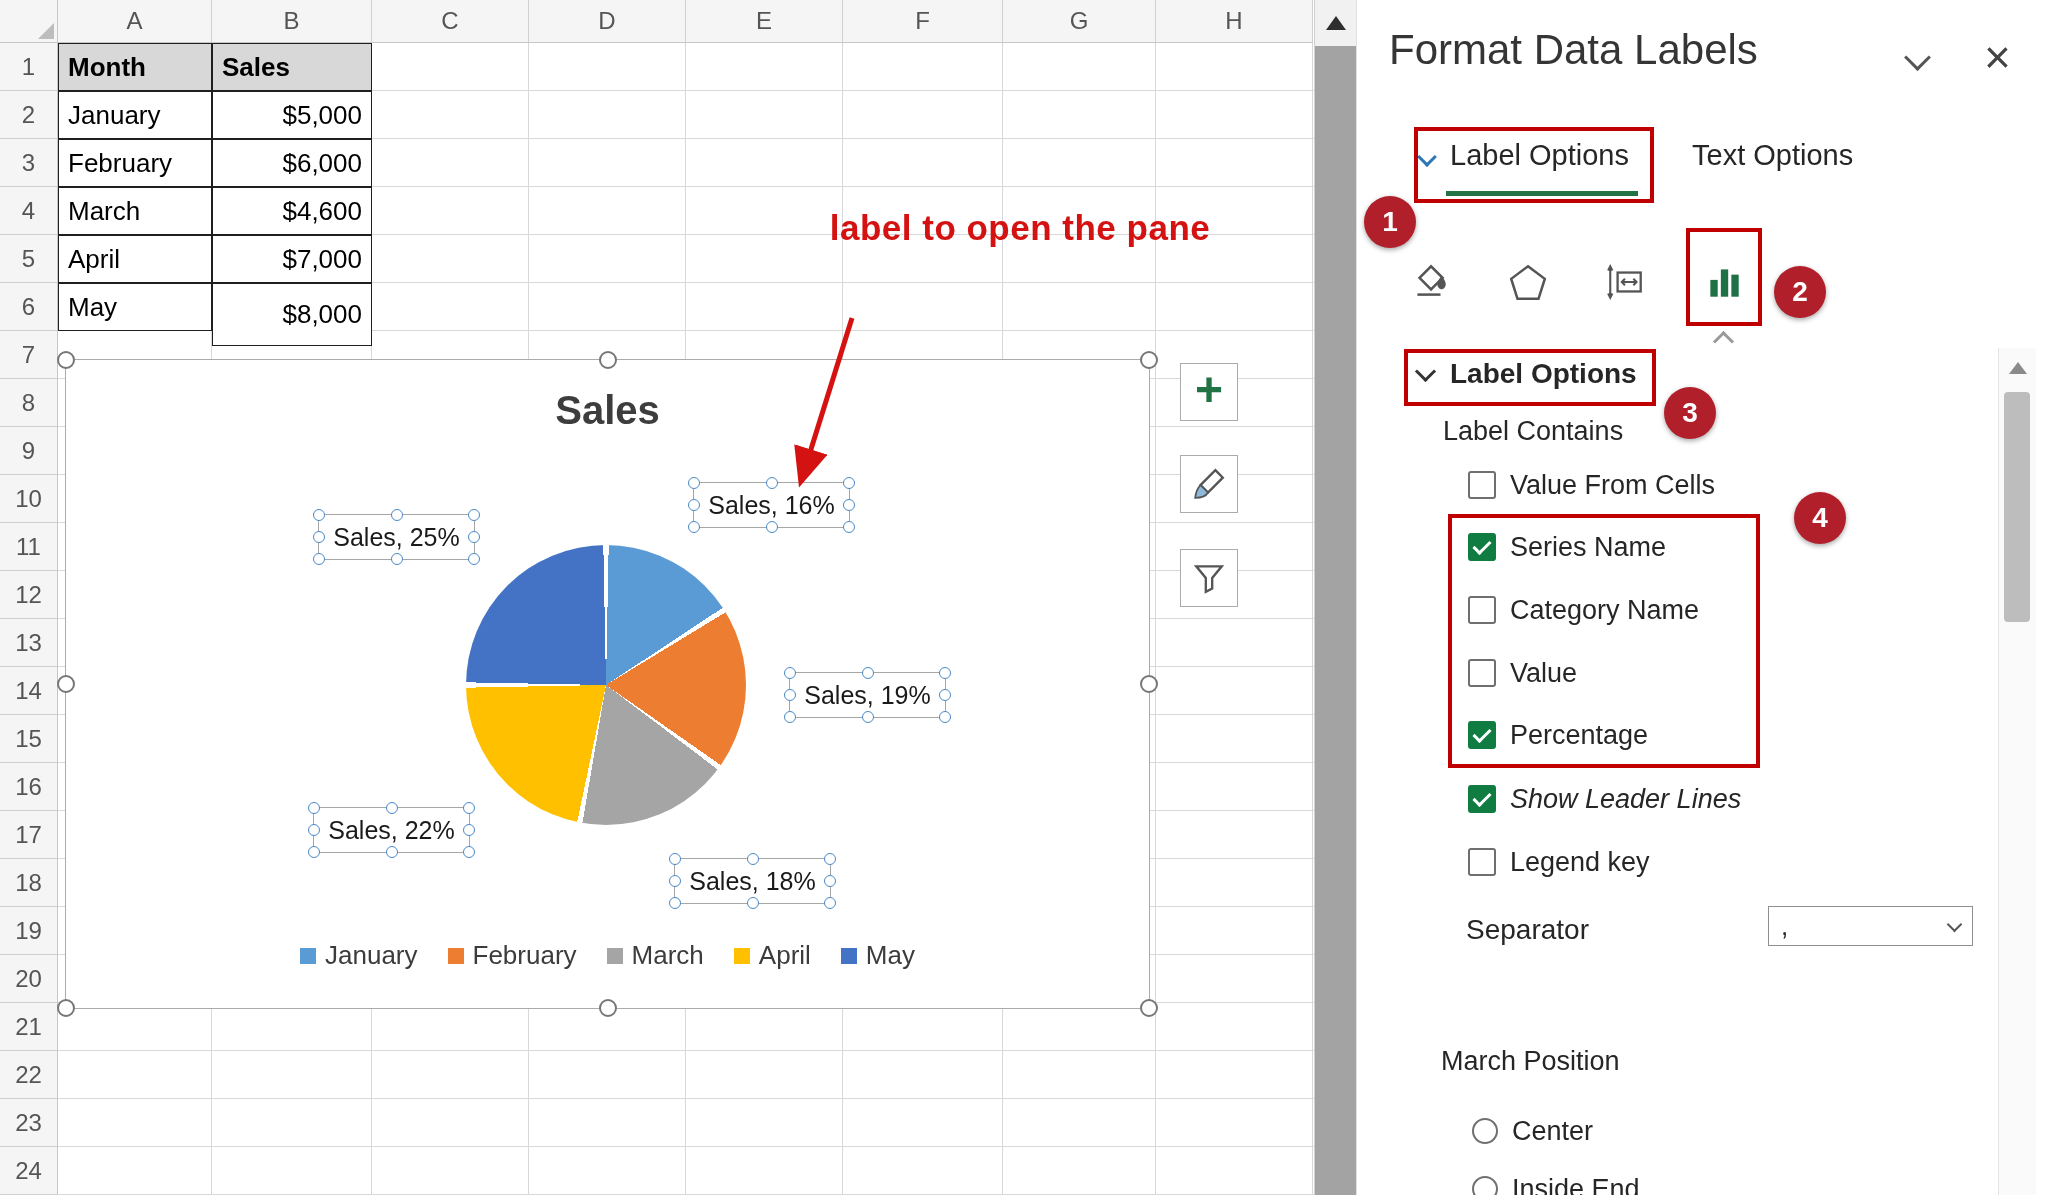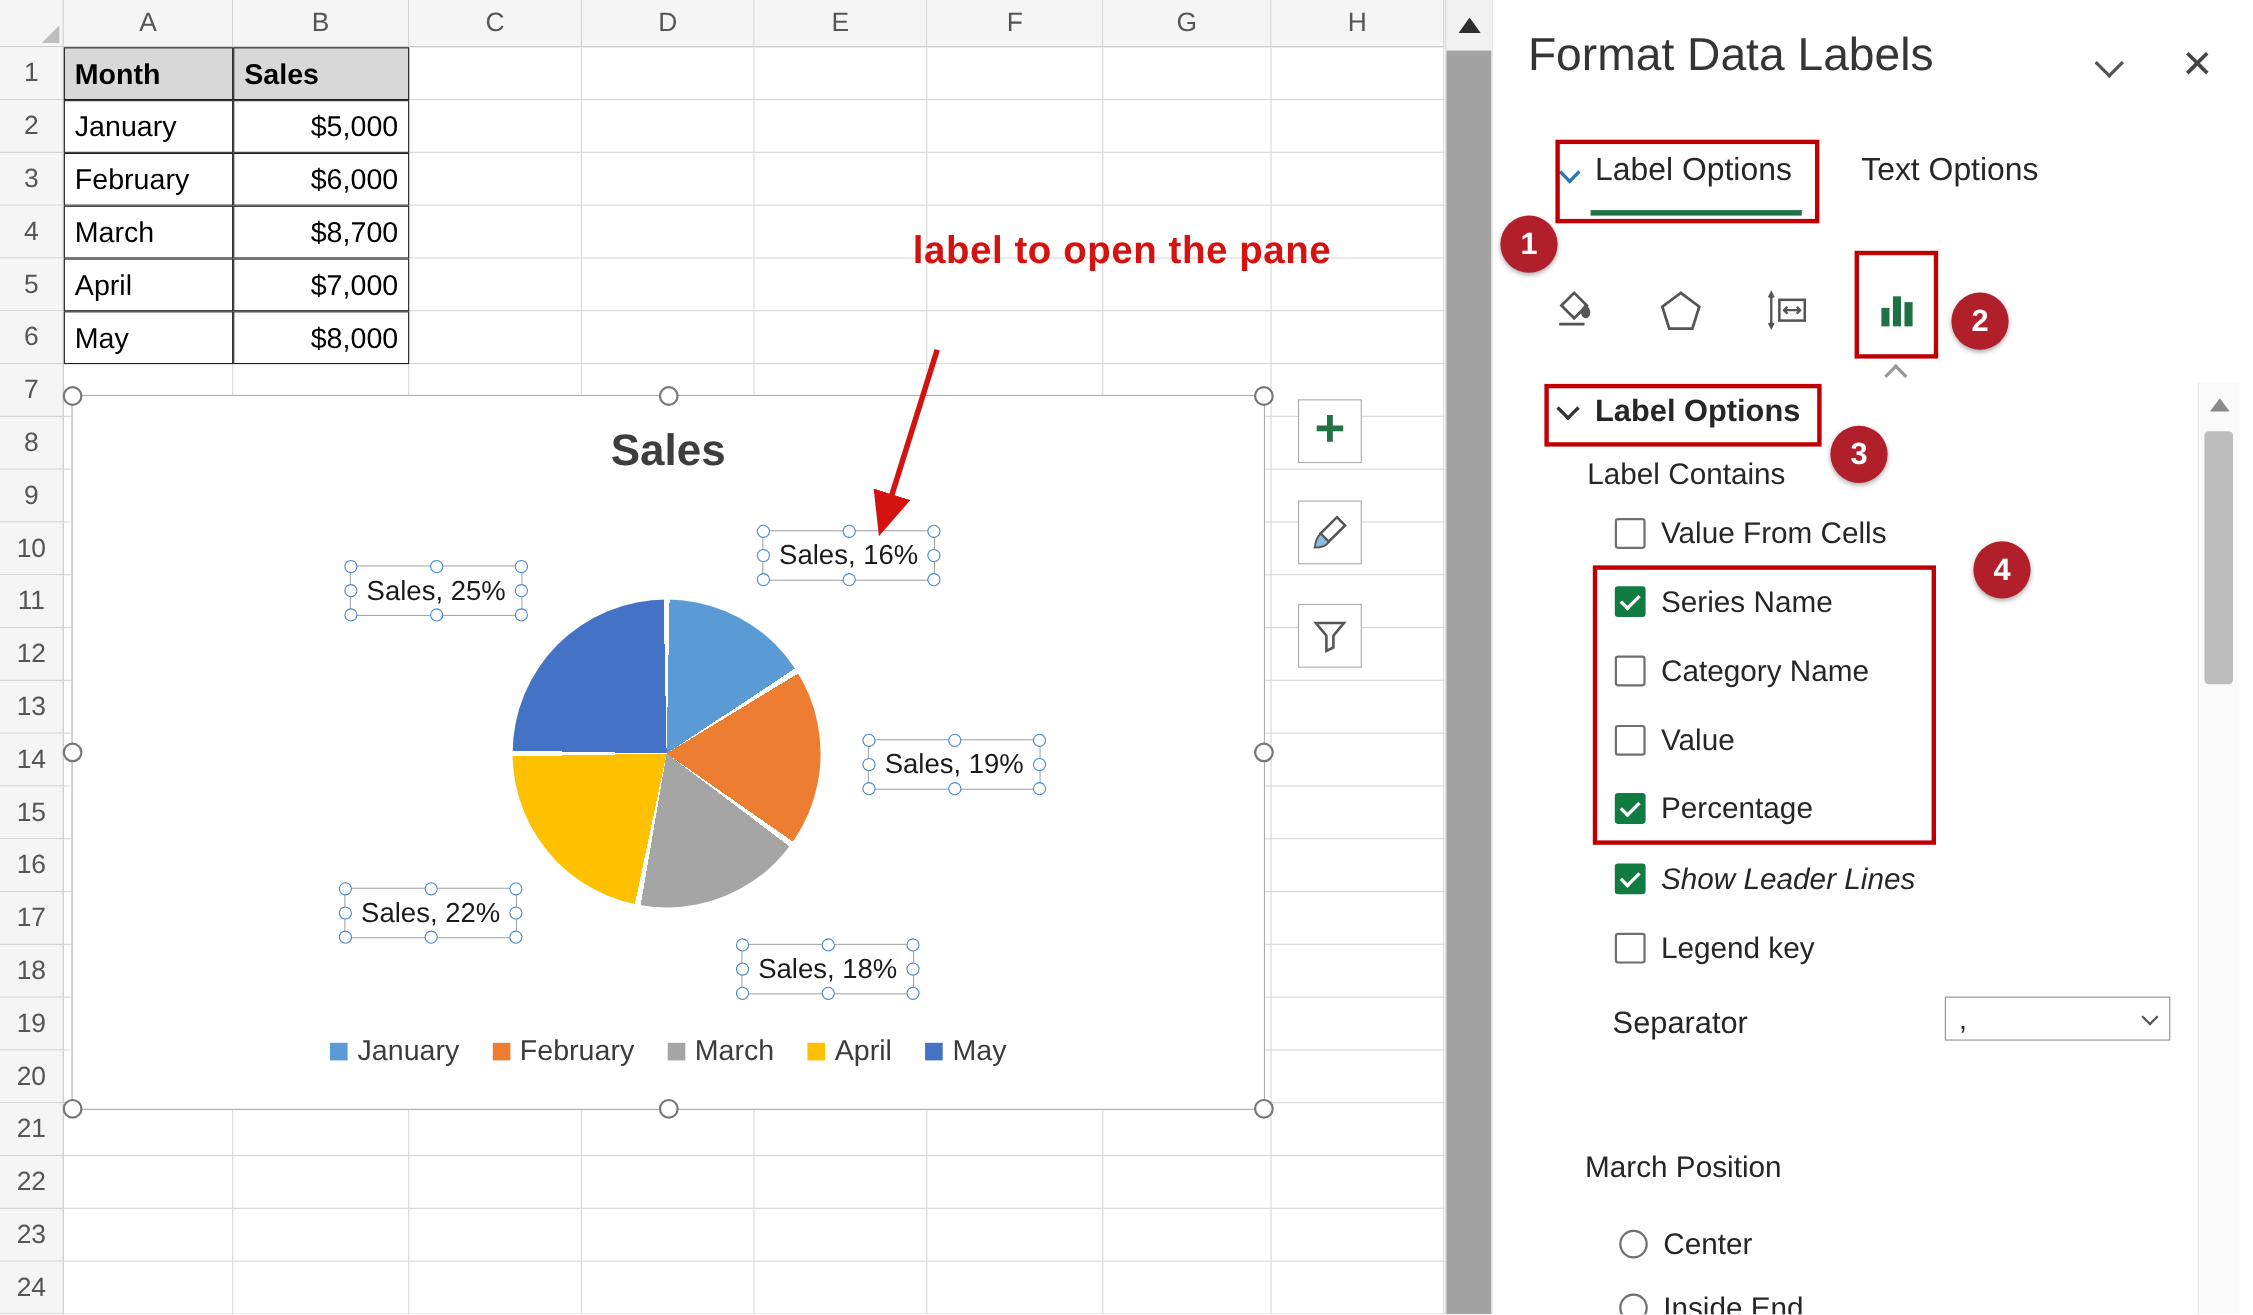--- a/index.html
+++ b/index.html
@@ -144,25 +144,25 @@
       <div class="gline" style="left: 0px; top: 1151px; width: 100%; height: 1px;"></div>
     </div>
   <div id="table" class="abs" style="left:58px;top:43px;width:314px;height:288px;">
       <div class="tcell th" style="left: 0px; top: 0px; width: 154px; height: 48px;">Month</div>
       <div class="tcell th" style="left: 154px; top: 0px; width: 160px; height: 48px;">Sales</div>
       <div class="tcell" style="left: 0px; top: 48px; width: 154px; height: 48px;">January</div>
       <div class="tcell val" style="left: 154px; top: 48px; width: 160px; height: 48px;">$5,000</div>
       <div class="tcell" style="left: 0px; top: 96px; width: 154px; height: 48px;">February</div>
       <div class="tcell val" style="left: 154px; top: 96px; width: 160px; height: 48px;">$6,000</div>
       <div class="tcell" style="left: 0px; top: 144px; width: 154px; height: 48px;">March</div>
-      <div class="tcell val" style="left: 154px; top: 144px; width: 160px; height: 48px;">$8,700</div>
+      <div class="tcell val" style="left: 154px; top: 144px; width: 160px; height: 48px;">$4,600</div>
       <div class="tcell" style="left: 0px; top: 192px; width: 154px; height: 48px;">April</div>
       <div class="tcell val" style="left: 154px; top: 192px; width: 160px; height: 48px;">$7,000</div>
       <div class="tcell" style="left: 0px; top: 240px; width: 154px; height: 48px;">May</div>
-      <div class="tcell val" style="left: 154px; top: 240px; width: 160px; height: 48px; padding-left: 48px;">$8,000</div>
+      <div class="tcell val" style="left: 154px; top: 240px; width: 160px; height: 63px; padding-left: 48px;">$8,000</div>
     </div>
 
   <div id="chart">
     <div class="chart-title">Sales</div>
     <div id="pie" style="background: conic-gradient(rgb(255, 255, 255) 0deg, rgb(255, 255, 255) 1.1deg, rgb(91, 155, 213) 1.1deg, rgb(91, 155, 213) 56.5deg, rgb(255, 255, 255) 56.5deg, rgb(255, 255, 255) 57.6deg, rgb(255, 255, 255) 57.6deg, rgb(255, 255, 255) 58.7deg, rgb(237, 125, 49) 58.7deg, rgb(237, 125, 49) 124.9deg, rgb(255, 255, 255) 124.9deg, rgb(255, 255, 255) 126deg, rgb(255, 255, 255) 126deg, rgb(255, 255, 255) 127.1deg, rgb(165, 165, 165) 127.1deg, rgb(165, 165, 165) 189.7deg, rgb(255, 255, 255) 189.7deg, rgb(255, 255, 255) 190.8deg, rgb(255, 255, 255) 190.8deg, rgb(255, 255, 255) 191.9deg, rgb(255, 192, 0) 191.9deg, rgb(255, 192, 0) 268.9deg, rgb(255, 255, 255) 268.9deg, rgb(255, 255, 255) 270deg, rgb(255, 255, 255) 270deg, rgb(255, 255, 255) 271.1deg, rgb(68, 114, 196) 271.1deg, rgb(68, 114, 196) 358.9deg, rgb(255, 255, 255) 358.9deg, rgb(255, 255, 255) 360deg);"></div>
 
     <div class="dlabel" style="left:627px;top:122px;">
       <span>Sales, 16%</span>
     <span class="dot dot-s" style="left: 0%; top: 0%;"></span>
         <span class="dot dot-s" style="left: 50%; top: 0%;"></span>

